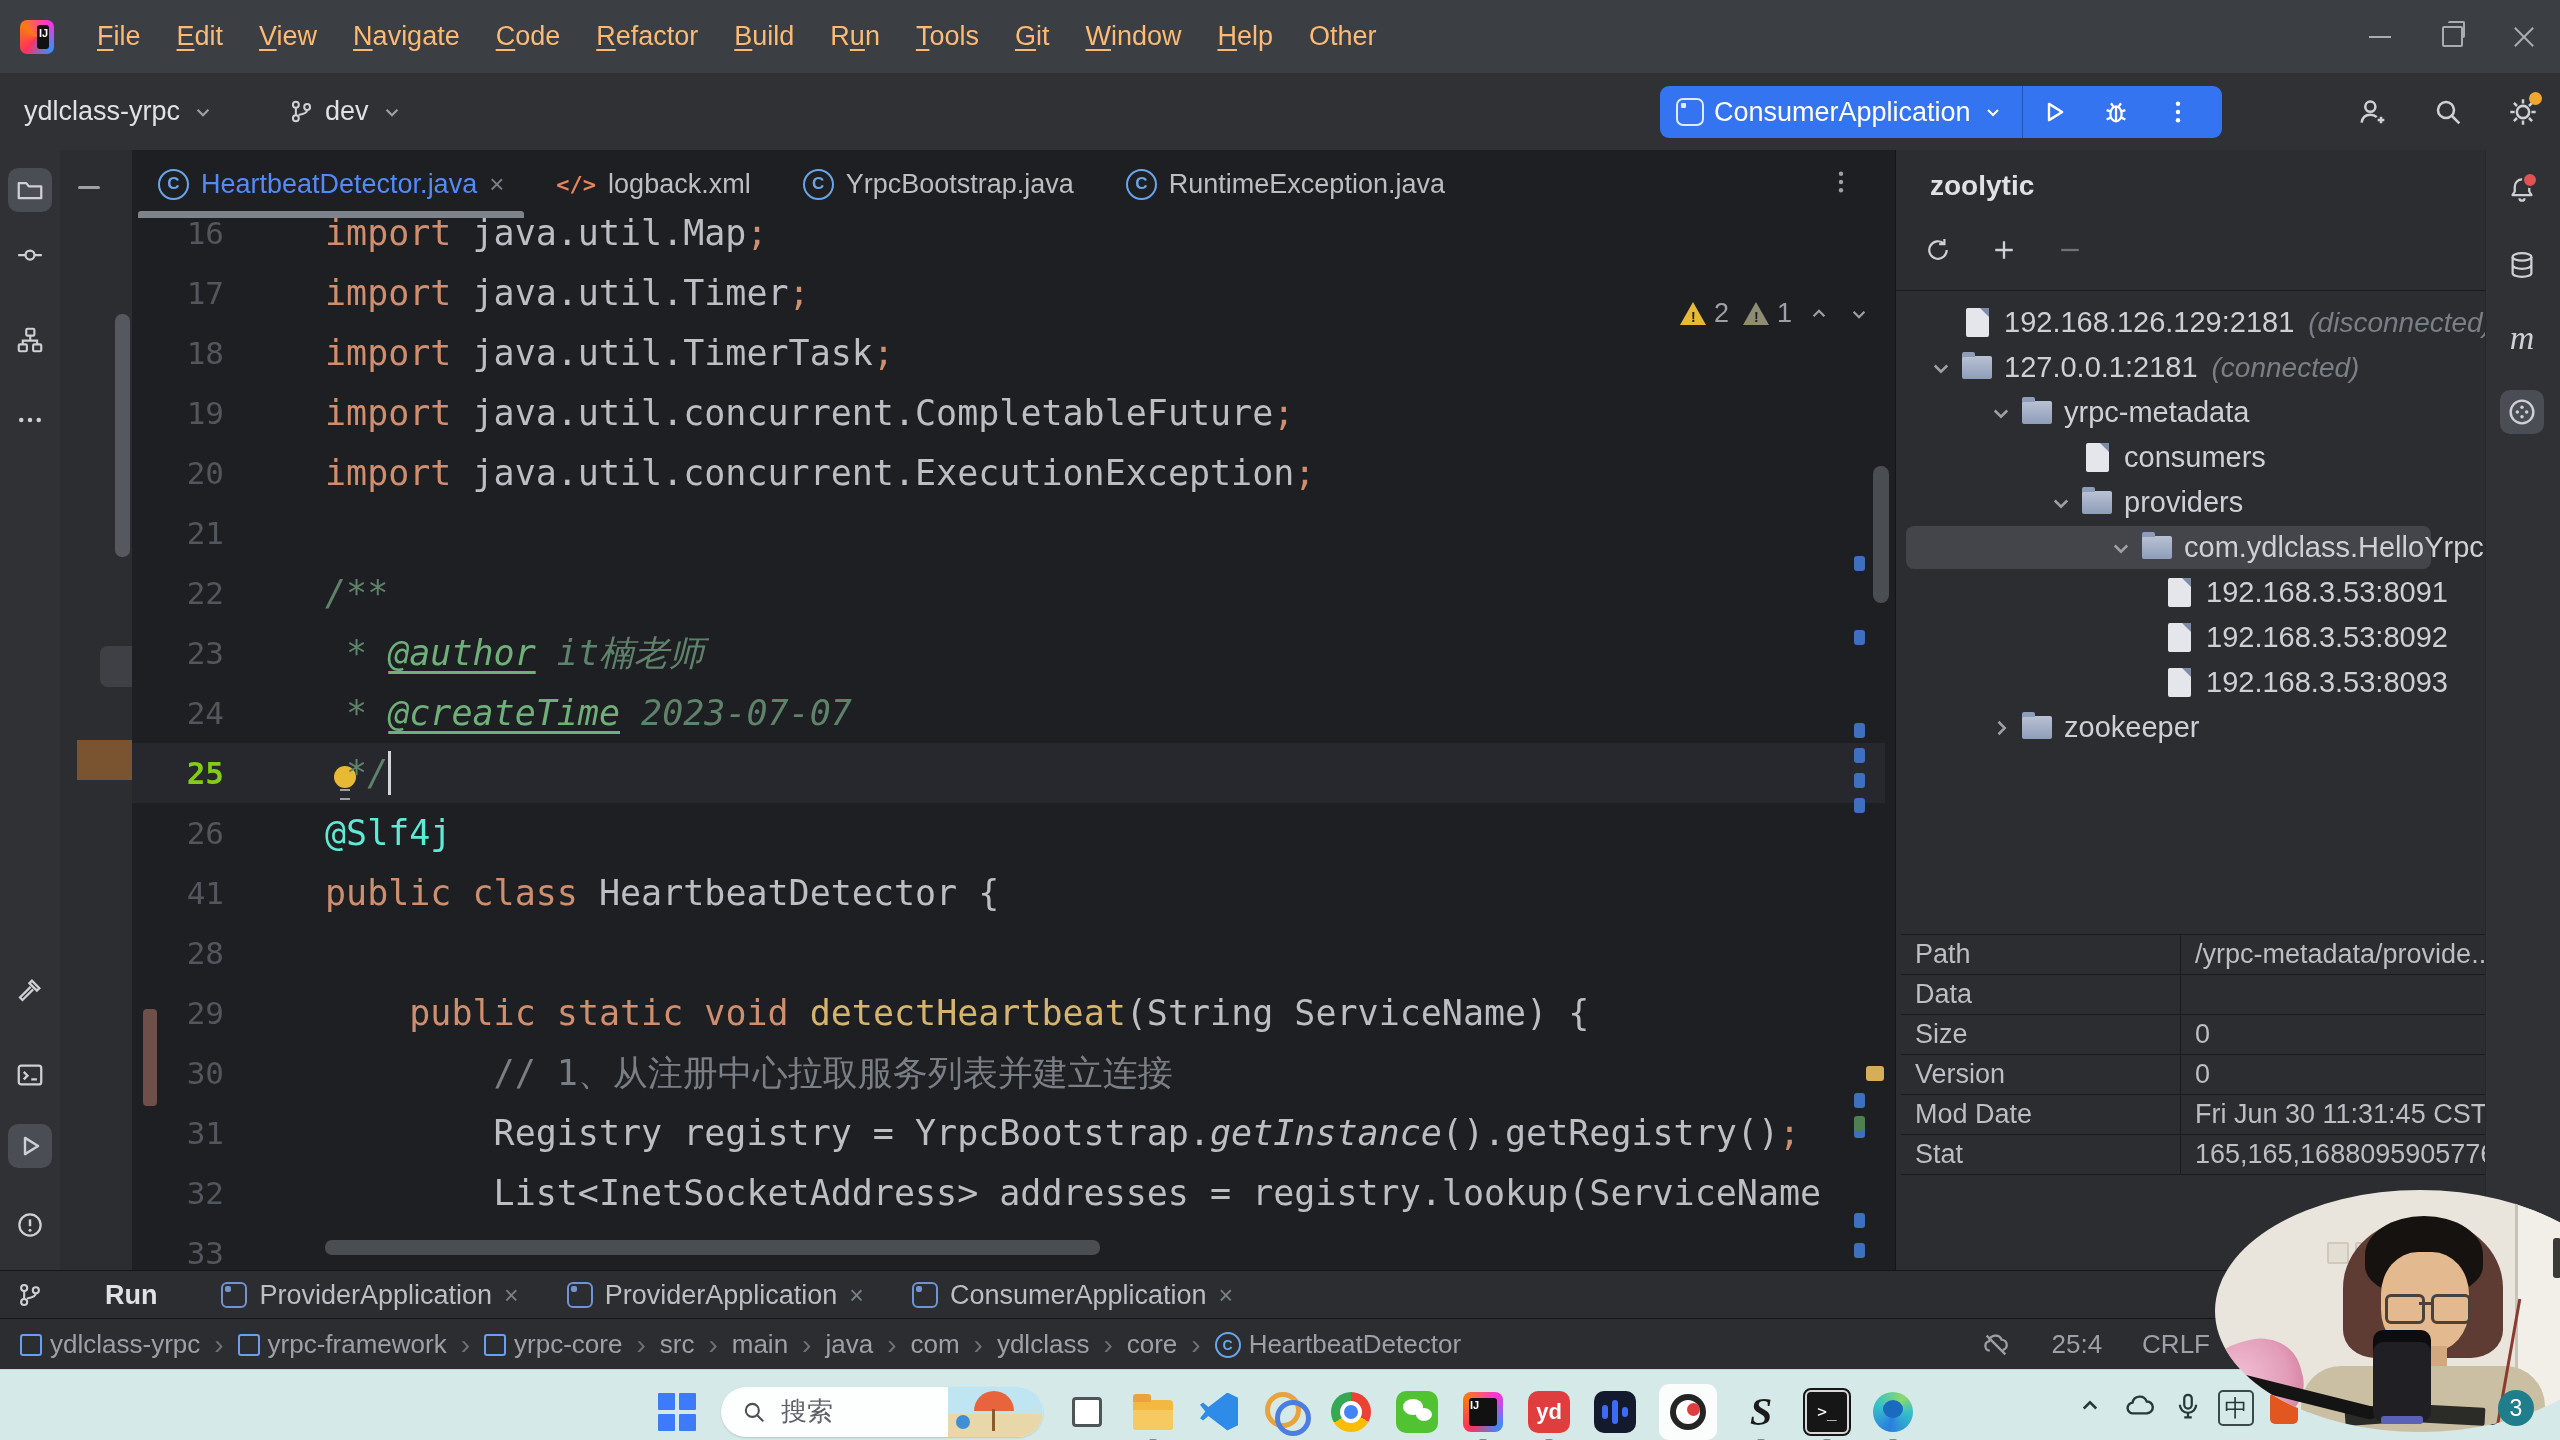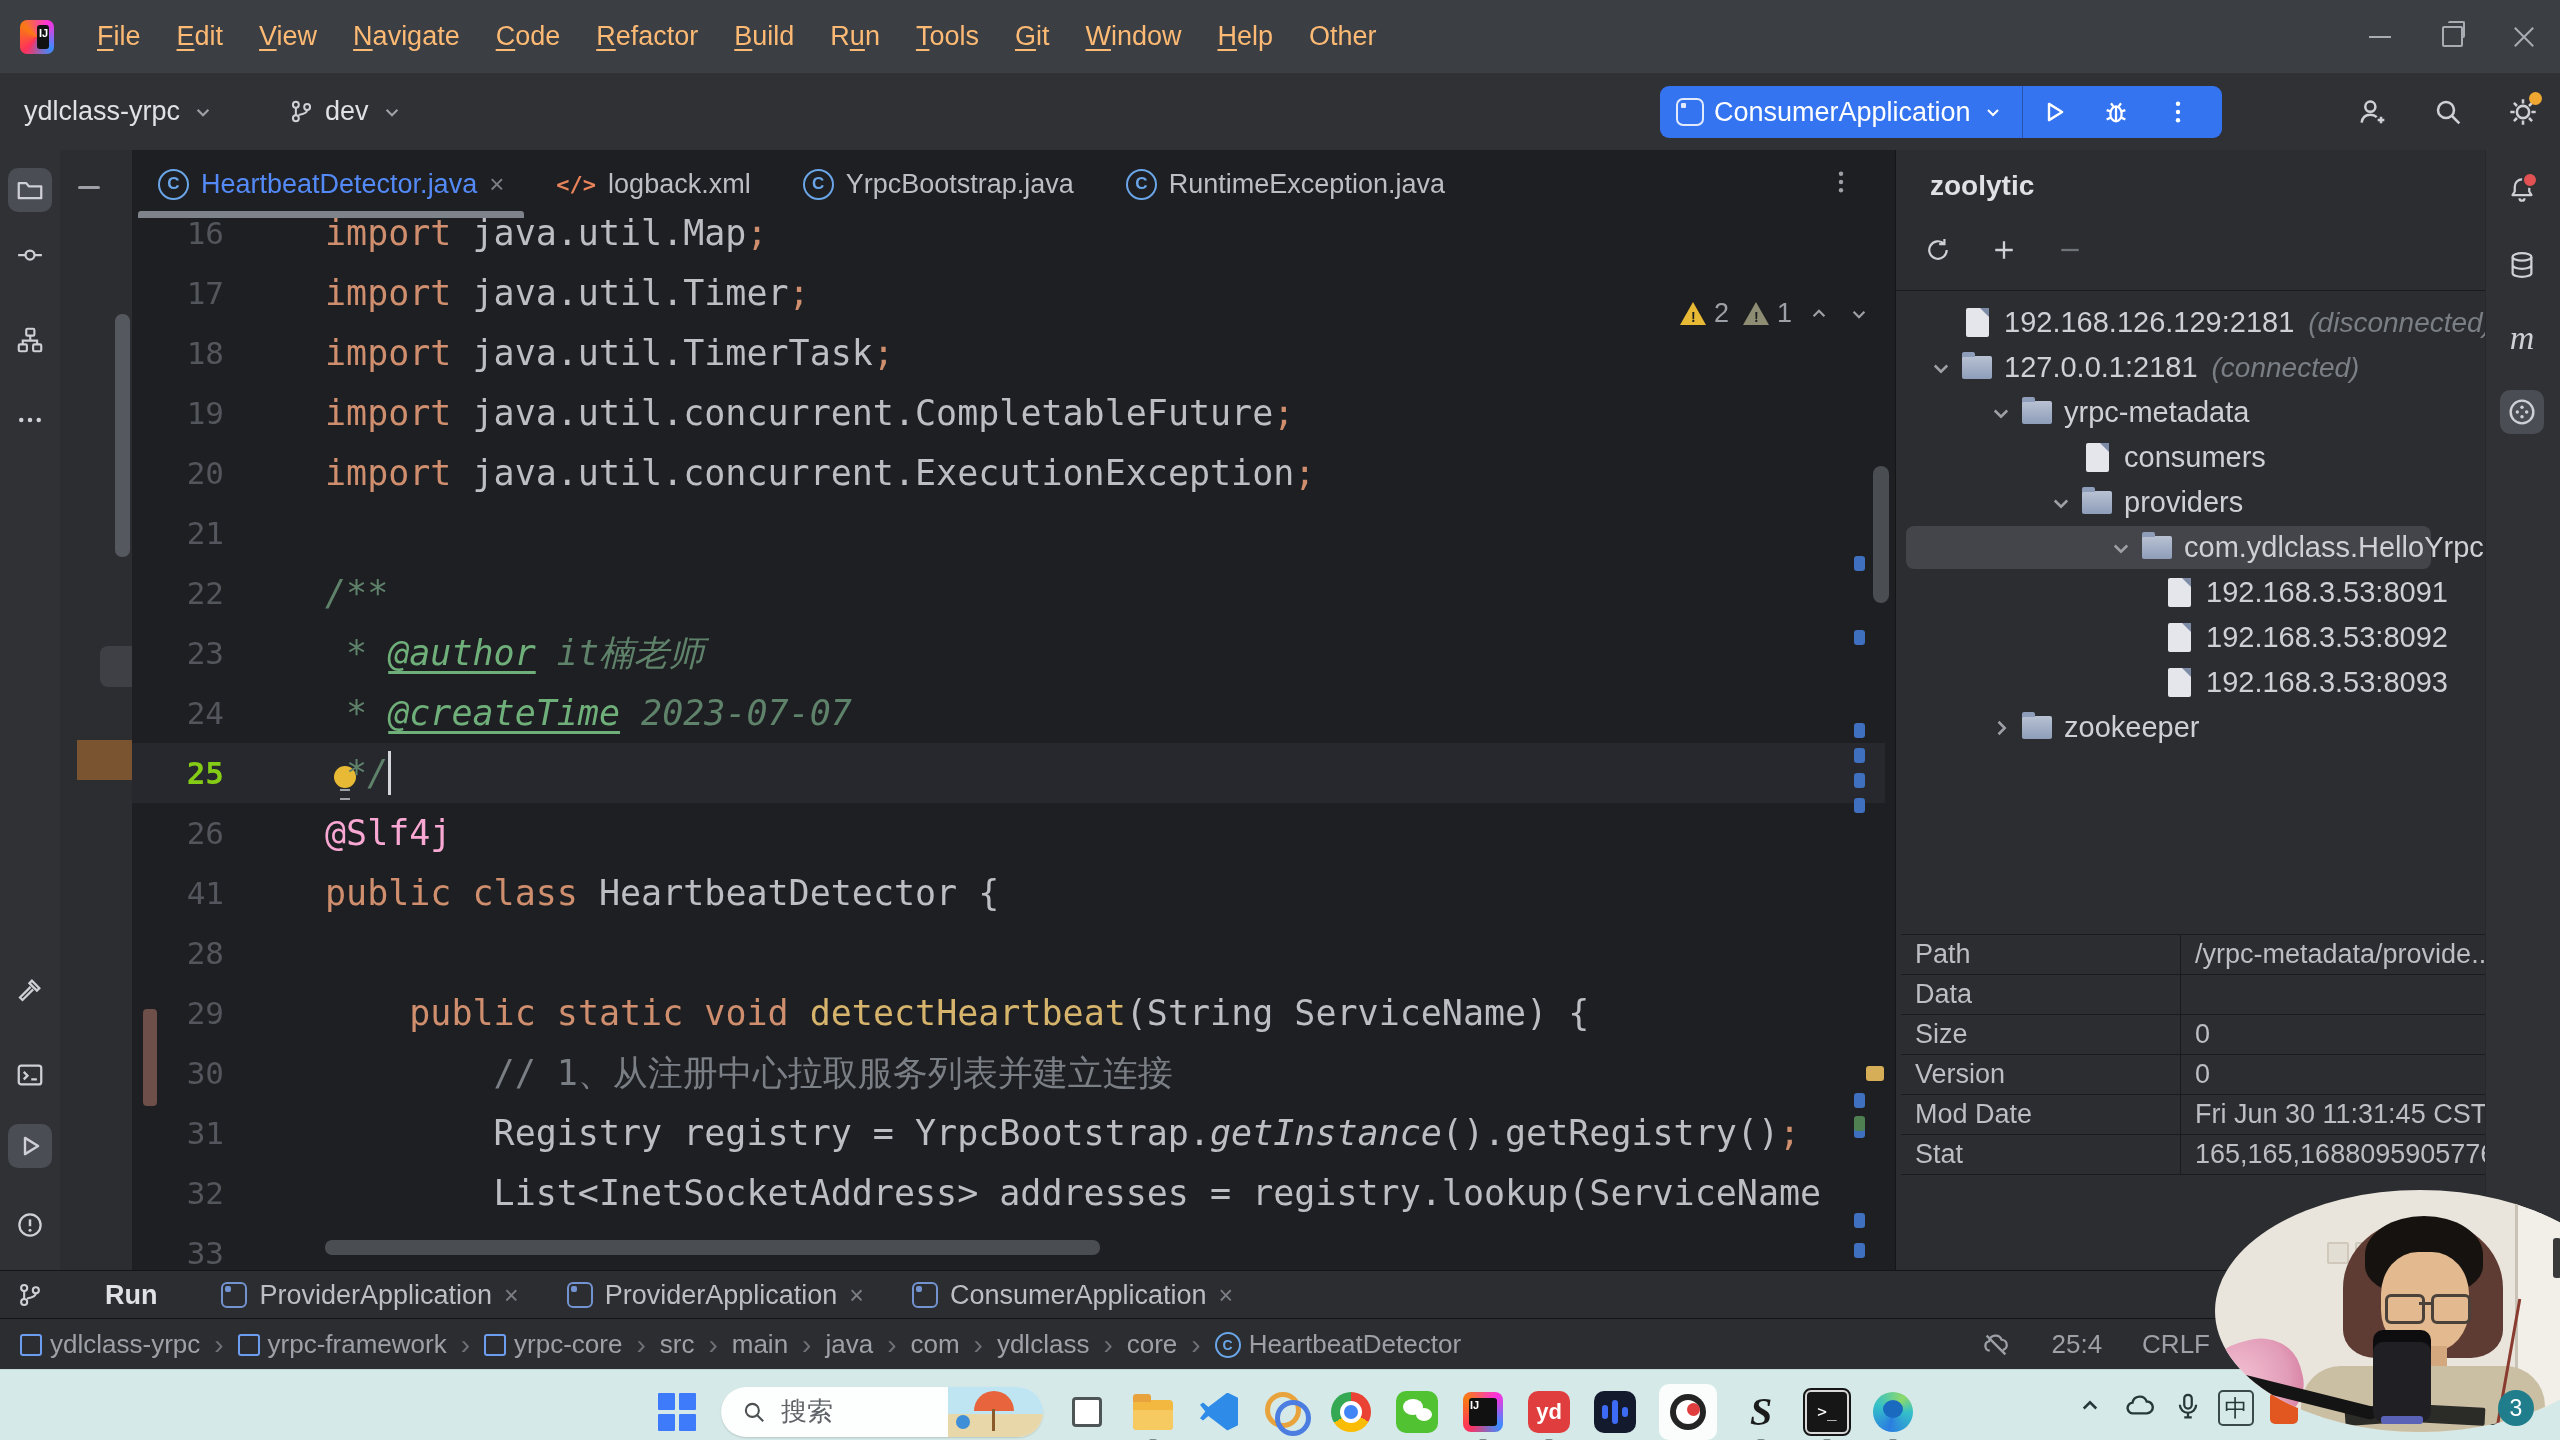--- a/index.html
+++ b/index.html
@@ -66,21 +66,21 @@
   #code-area{position:absolute;left:0;top:68px;width:1763px;height:1052px;overflow:hidden;}
   .cur-line{position:absolute;left:0;width:1753px;height:60px;background:#26282E;}
   .ln{position:absolute;left:0;width:92px;text-align:right;font-family:"DejaVu Sans Mono",monospace;
       font-size:31px;line-height:60px;color:#53565C;}
   .ln.cur{color:#84cc16;font-weight:bold;}
   .cl{position:absolute;left:193px;height:60px;font-family:"DejaVu Sans Mono",monospace;font-size:35px;
       line-height:60px;white-space:pre;margin:0;}
   .tk-kw{color:#CF8E6D;} .tk-pl{color:#BCBEC4;} .tk-sm{color:#CF8E6D;}
   .tk-cm{color:#5F826B;font-style:italic;}
   .tk-tg{color:#6FAF7A;font-style:italic;text-decoration:underline;text-underline-offset:6px;}
-  .tk-an{color:#f9a8d4;text-align:right;} .tk-mt{color:#D6B46C;} .tk-lc{color:#7A7E85;} .tk-it{color:#BCBEC4;font-style:italic;}
+  .tk-an{color:#5eead4;text-align:right;} .tk-mt{color:#D6B46C;} .tk-lc{color:#7A7E85;} .tk-it{color:#BCBEC4;font-style:italic;}
   #caret{position:absolute;left:256px;top:533px;width:3px;height:44px;background:#D4D6DA;}
   #bulb{position:absolute;left:200px;top:548px;width:26px;height:34px;}
   #bulb .globe{width:22px;height:22px;border-radius:50%;background:#E8B934;margin:0 auto;}
   #bulb .base{width:10px;height:7px;margin:1px auto 0;border-top:2px solid #9DA0A6;border-bottom:2px solid #9DA0A6;}
   #change-bar{position:absolute;left:11px;top:791px;width:14px;height:97px;background:#6E4F4A;border-radius:4px;}
   #insp{position:absolute;left:1548px;top:80px;display:flex;align-items:center;gap:14px;color:#9DA0A6;font-size:27px;}
   .warn-tri{width:0;height:0;border-left:13px solid transparent;border-right:13px solid transparent;position:relative;}
   .warn-tri.yellow{border-bottom:23px solid #E8B934;}
   .warn-tri.olive{border-bottom:23px solid #8E8D74;}
   .warn-tri i{position:absolute;left:-2px;top:7px;font-style:normal;font-size:14px;font-weight:bold;color:#1E1F22;}

